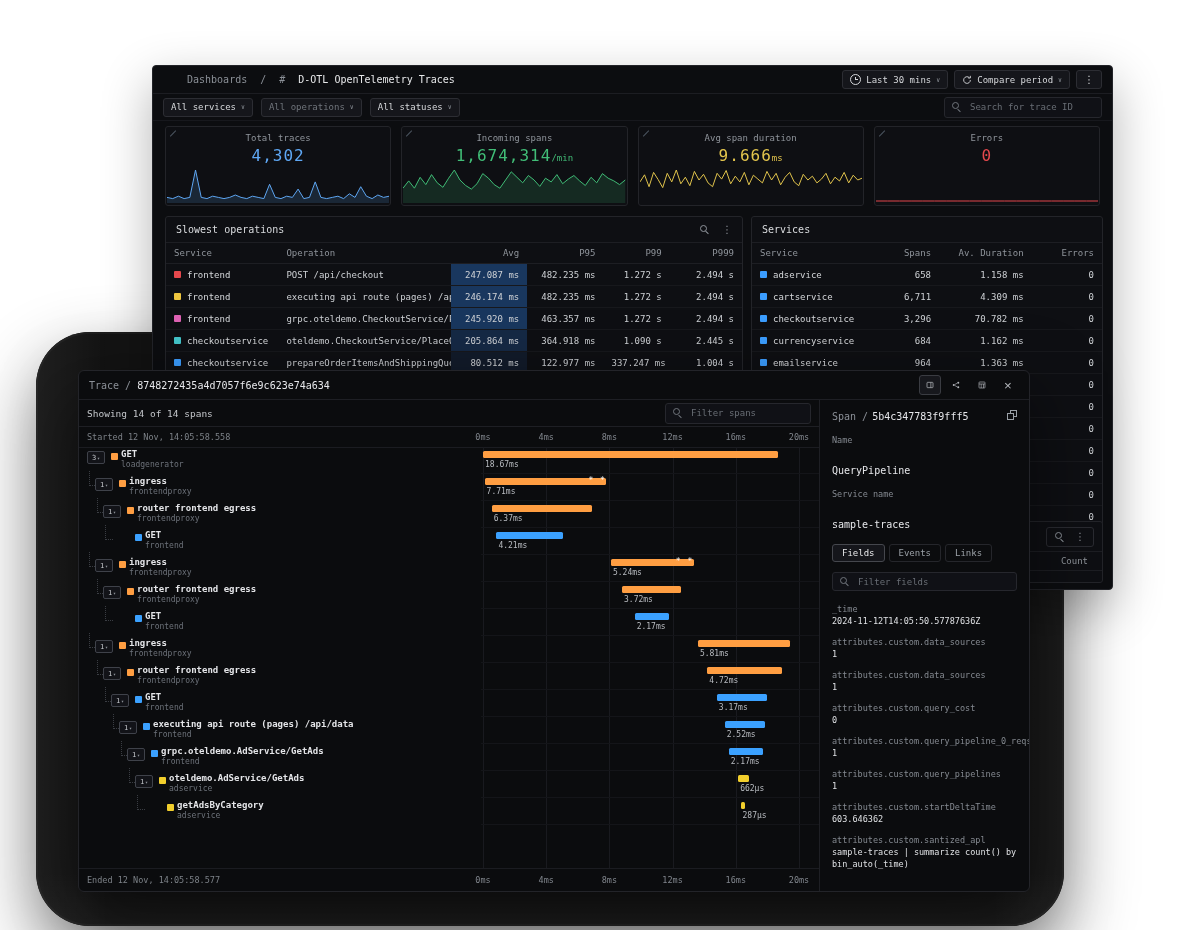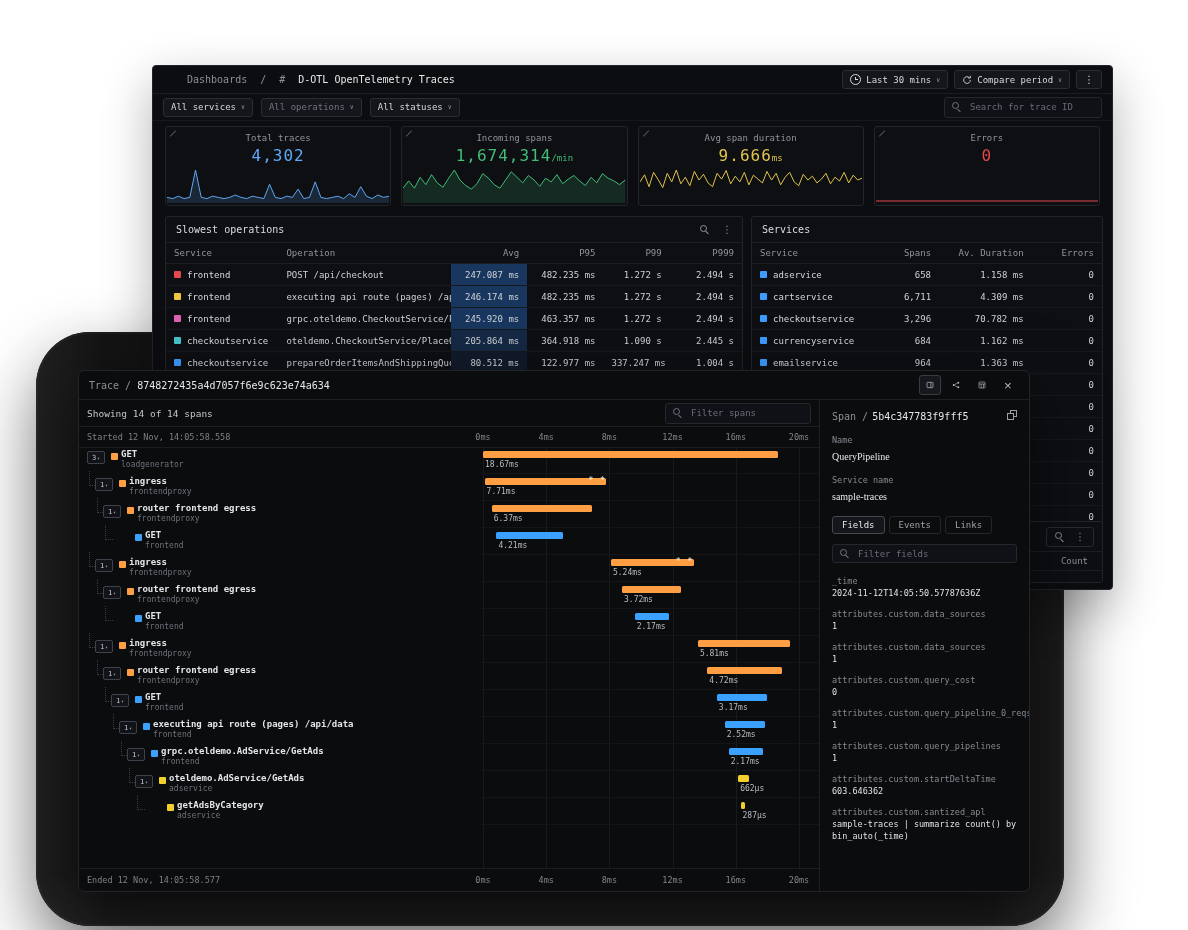--- a/index.html
+++ b/index.html
@@ -102,21 +102,21 @@
   .bar{position:absolute;top:4px;height:7px;border-radius:1.5px;}
   .stars{position:absolute;top:2px;font-size:8px;color:#ffffff;letter-spacing:1px;z-index:2;}
   .bar-label{position:absolute;top:13px;font-size:8px;color:#b9bcc1;}
 
   
   .t-right{flex:1;border-left:1px solid #1e1f24;padding:10px 12px;overflow:hidden;font-size:9.5px;color:#e6e7ea;}
   .sp-row1{display:flex;align-items:center;gap:4px;font-size:10px;}
   .sp-row1 .dim{color:#8b9097;}
   .sp-copy{margin-left:auto;color:#9aa0a6;}
   .sp-label{margin-top:13px;font-size:8.5px;color:#858a91;}
-  .sp-value{margin-top:6px;font-size:10px;color:#e6e7ea;font-family:Liberation Serif, serif;}
+  .sp-value{margin-top:20px;font-size:10px;color:#e6e7ea;}
   .sp-tabs{display:flex;gap:4px;margin-top:14px;}
   .tab{border:1px solid #25262b;padding:3px 9px;font-size:9px;color:#9aa0a6;border-radius:3px;background:transparent;font-family:inherit;}
   .tab.active{border-color:#45474d;color:#e7e8ea;background:#15161b;}
   .sp-search{margin-top:10px;width:100%;box-sizing:border-box;}
   .sp-search input{width:100%;}
   .sp-fields{margin-top:12px;}
   .field{margin-bottom:9px;}
   .f-key{font-size:8.5px;color:#858a91;line-height:12px;}
   .f-val{font-size:8.5px;color:#dfe1e4;line-height:12px;word-break:break-all;white-space:pre-wrap;}
 </style>

